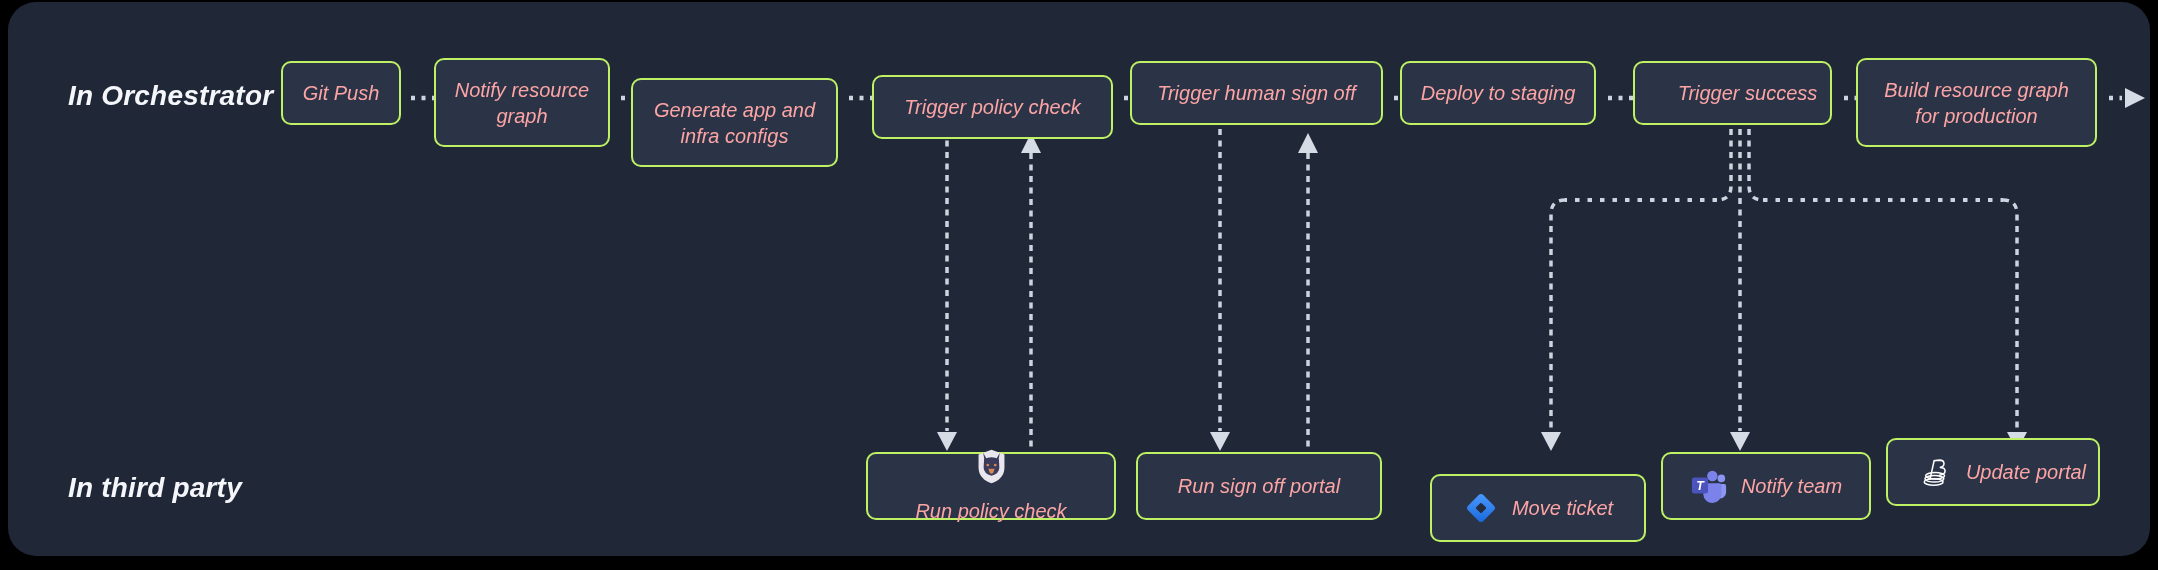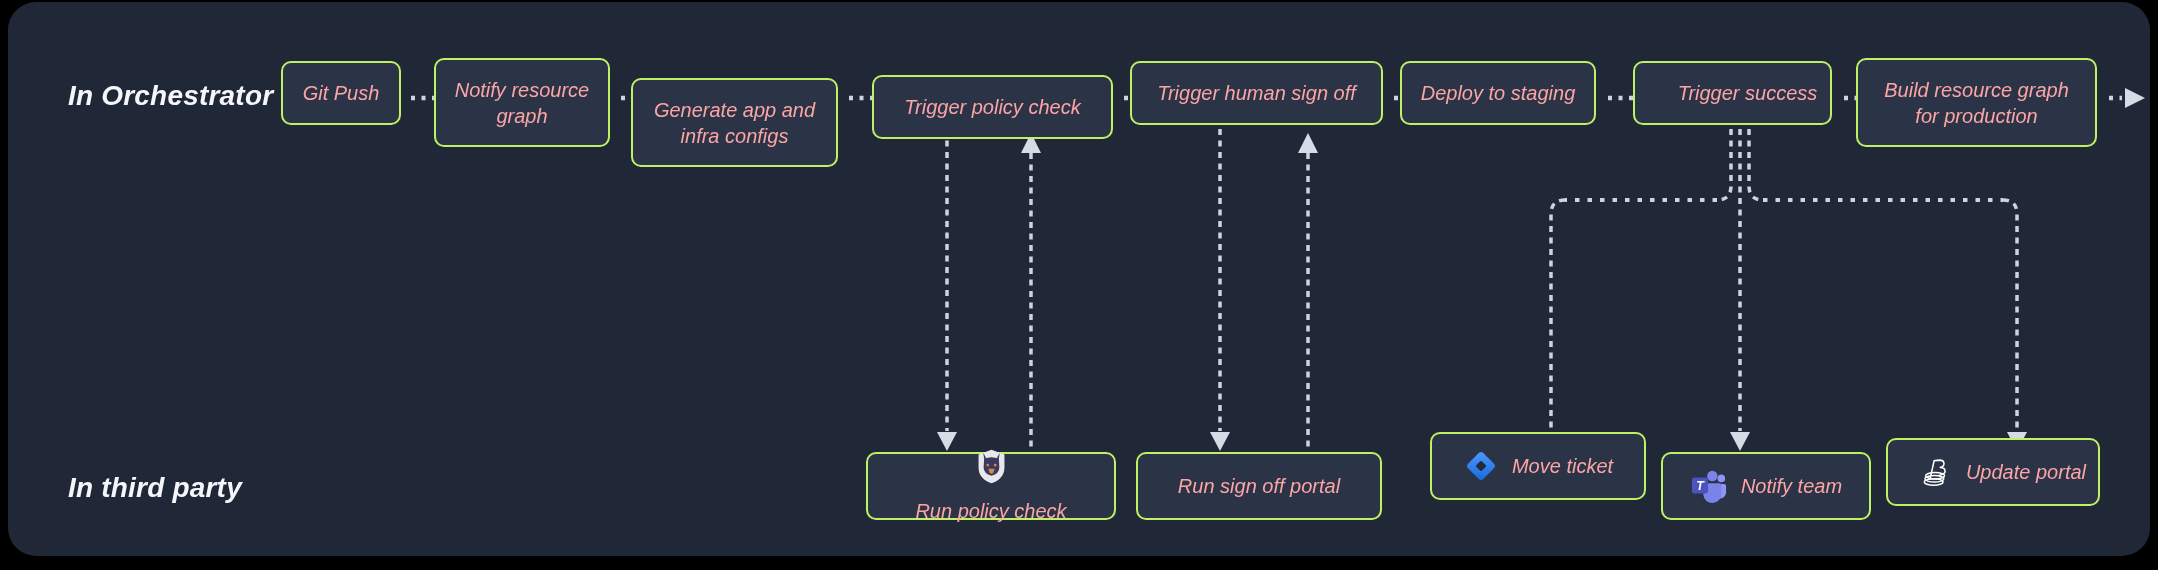--- a/index.html
+++ b/index.html
@@ -103,21 +103,21 @@
         <path d="M16.5 22.5 H23.5 L21.8 27 Q20 28.6 18.2 27 Z" fill="#d2884f"></path>
       </svg>
     </span>
     <span class="nlabel">Run policy check</span>
   </div>
 
   <div class="node" style="left:1128px;top:450px;width:246px;height:68px;">
     <span class="nlabel">Run sign off portal</span>
   </div>
 
-  <div class="node icon-node" style="left:1422px;top:430px;width:216px;height:68px;">
+  <div class="node icon-node" style="left:1422px;top:472px;width:216px;height:68px;">
     <span class="icon">
       <svg width="36" height="36" viewBox="0 0 40 40">
         <defs>
           <linearGradient id="jg" x1="0" y1="0" x2="1" y2="1">
             <stop offset="0" stop-color="#4c9aff"></stop>
             <stop offset="1" stop-color="#1868db"></stop>
           </linearGradient>
         </defs>
         <rect x="8" y="8" width="24" height="24" rx="4" transform="rotate(45 20 20)" fill="url(#jg)"></rect>
         <rect x="15.6" y="15.6" width="8.8" height="8.8" rx="1.6" transform="rotate(45 20 20)" fill="#232b3d"></rect>

